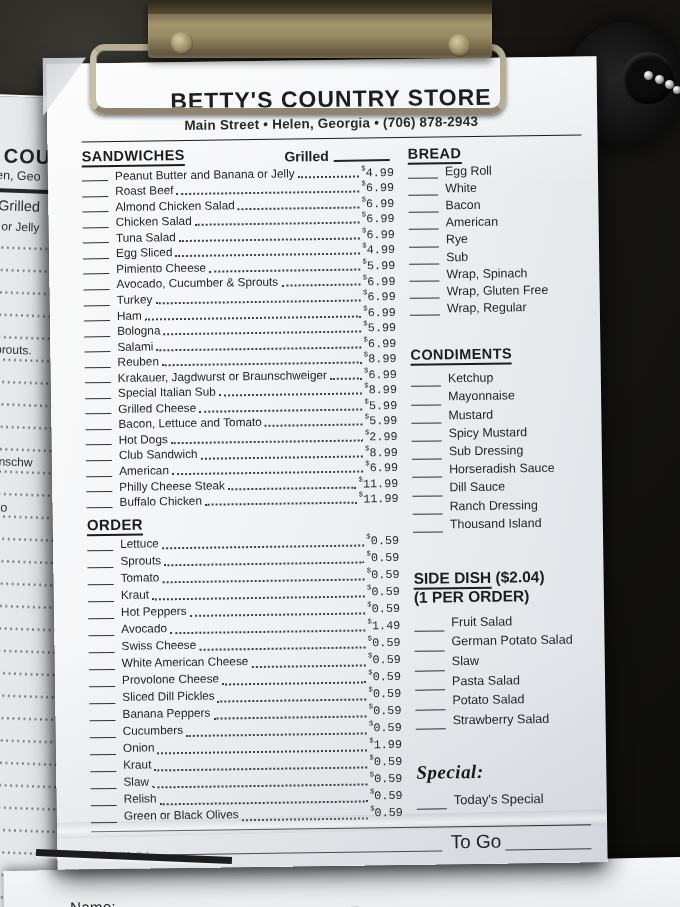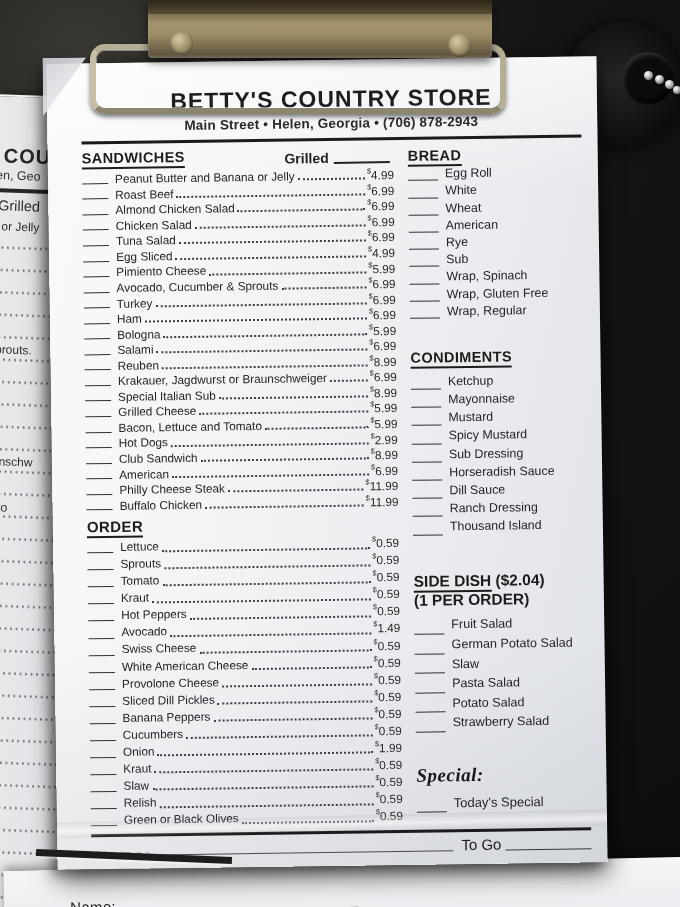--- a/index.html
+++ b/index.html
@@ -80,21 +80,21 @@
   .grilled-blank{width:56px;border-bottom:2px solid #232325;margin-left:5px;margin-bottom:2px;}
 
   .cols{display:flex;flex:1;margin-top:2px;}
   .col-left{width:312px;}
   .col-right{flex:1;padding-left:14px;display:flex;flex-direction:column;}
 
   .item-row{display:flex;align-items:baseline;white-space:nowrap;}
   .qty-blank{width:26px;border-bottom:1.6px solid #303034;align-self:flex-end;margin:0 7px 3px 0;flex:none;}
   .item-label{color:#242428;}
   .dot-leader{flex:1;border-bottom:2px dotted #3e3e44;align-self:flex-end;margin:0 2px 3.5px 3px;min-width:3px;}
-  .item-price{flex:none;}
+  .item-price{flex:none;font-family:Liberation Mono, monospace;}
   .item-price sup{font-size:.62em;position:relative;top:-1px;}
 
   #list-sandwiches .item-row{height:15.55px;font-size:11.8px;}
   #list-extras .item-row{height:17.05px;font-size:11.8px;}
   #list-bread .item-row{height:17.2px;font-size:12.4px;}
   #list-bread .qty-blank{width:30px;}
   #list-condiments .item-row{height:18.2px;font-size:12.4px;}
   #list-condiments .qty-blank{width:30px;}
   #list-sides .item-row{height:19.6px;font-size:12.6px;}
   #list-sides .qty-blank{width:30px;}
@@ -108,21 +108,21 @@
   .side-head .u{border-bottom:2.5px solid #1c1c1e;padding-bottom:1px;}
   .special-head{margin-top:29px;margin-bottom:9px;
     font-family:"Liberation Serif", serif;font-style:italic;font-weight:bold;
     font-size:19px;letter-spacing:.5px;color:#19191b;}
 
   .bottom-rule{height:4.5px;background:#1b1b1d;margin-top:5px;}
   .footer-row{display:flex;align-items:flex-end;height:28px;padding-top:4px;}
   .name-label{font-size:11px;color:#515156;letter-spacing:1.5px;
     transform:skewX(-24deg) scale(1.45,.8);transform-origin:left bottom;opacity:.8;}
   .footer-line{flex:1;border-bottom:1.4px solid #4a4a4e;margin:0 8px 3px 26px;}
-  .togo-label{font-size:15px;color:#202022;margin-bottom:1px;text-align:center;}
+  .togo-label{font-size:19px;color:#202022;margin-bottom:1px;text-align:center;}
   .togo-line{width:86px;border-bottom:1.6px solid #38383c;margin:0 0 3px 4px;}
 
   
   .clip-wire{position:absolute;left:90px;top:44px;width:404px;height:58px;border-radius:15px;
     border:6px solid #b6ae94;border-bottom-color:#8d866f;border-left-color:#c6bfa6;
     box-shadow:0 3px 4px rgba(0,0,0,.5), inset 0 0 0 1px rgba(255,255,255,.45);}
   .clip-plate{position:absolute;left:148px;top:0;width:344px;height:58px;border-radius:0 0 4px 4px;
     background:linear-gradient(180deg,#473e2e 0%,#6c5f45 16%,#a4956d 42%,#988a63 62%,#6f6248 86%,#554a35 100%);
     box-shadow:0 4px 8px rgba(0,0,0,.55), inset 0 -2px 3px rgba(255,255,255,.18);}
   .clip-plate:before{content:'';position:absolute;left:0;top:0;right:0;height:14px;
@@ -433,21 +433,21 @@
             <div class="item-row">
               <span class="qty-blank"></span>
               <span class="item-label">Egg Roll</span>
             </div>
             <div class="item-row">
               <span class="qty-blank"></span>
               <span class="item-label">White</span>
             </div>
             <div class="item-row">
               <span class="qty-blank"></span>
-              <span class="item-label">Wheat</span>
+              <span class="item-label">Bacon</span>
             </div>
             <div class="item-row">
               <span class="qty-blank"></span>
               <span class="item-label">American</span>
             </div>
             <div class="item-row">
               <span class="qty-blank"></span>
               <span class="item-label">Rye</span>
             </div>
             <div class="item-row">

